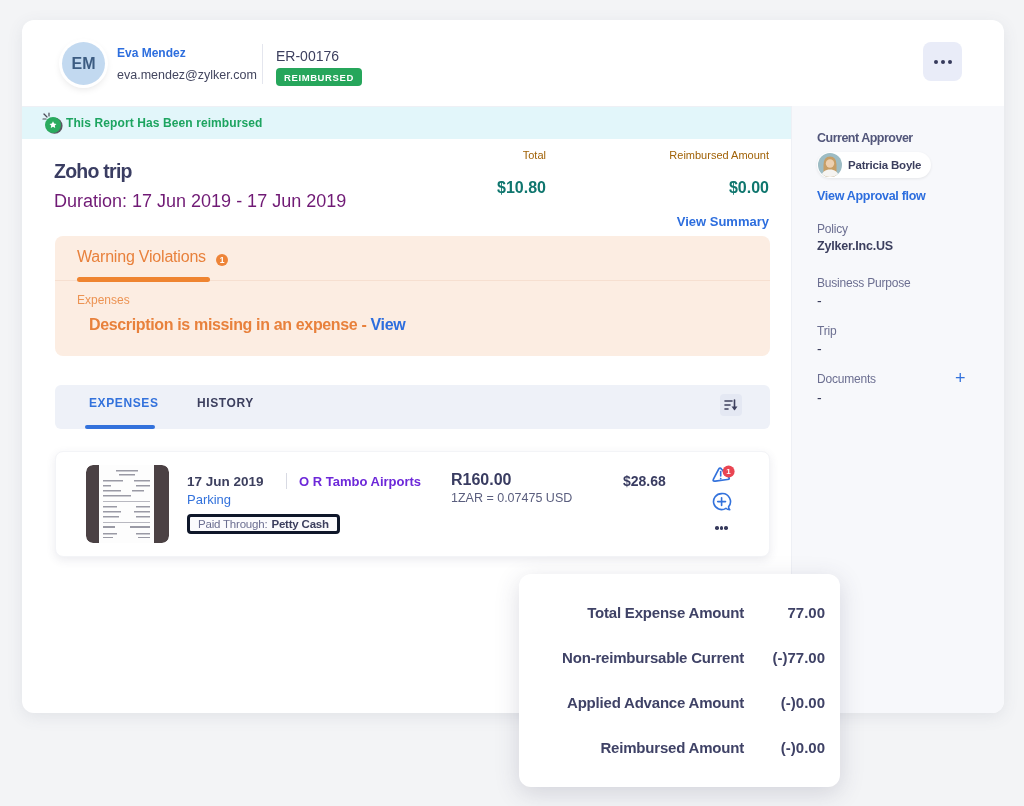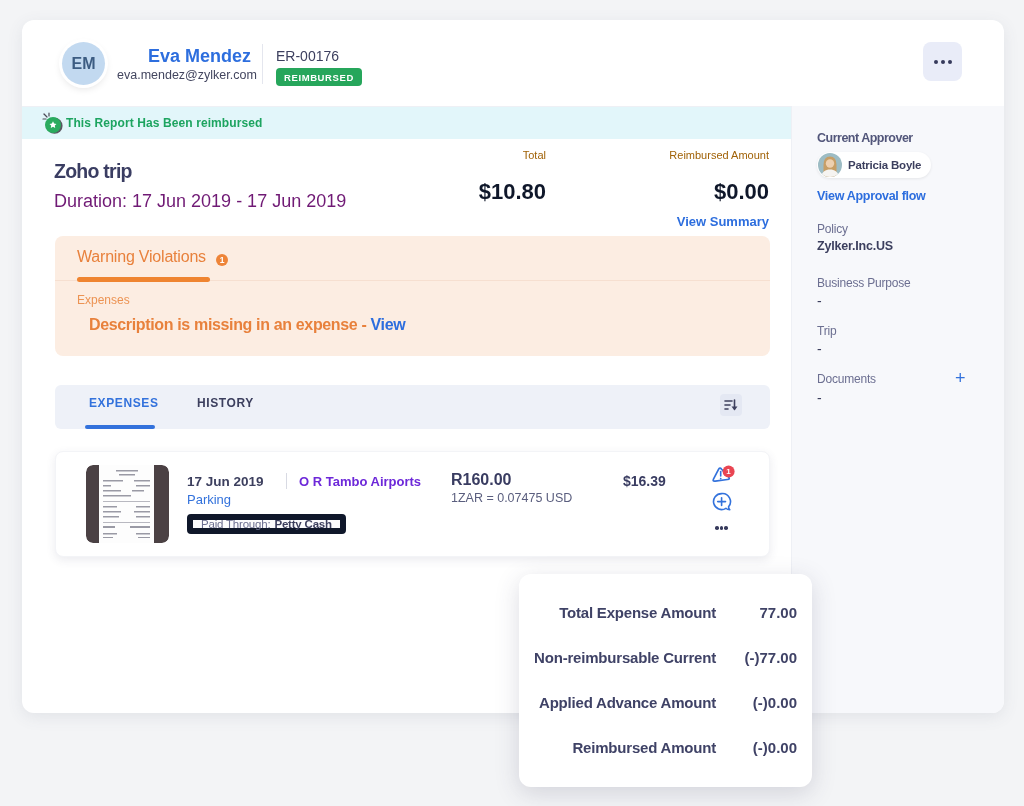--- a/index.html
+++ b/index.html
@@ -9,21 +9,21 @@
   .abs { position:absolute; }
 
   
   #card { left:22px; top:20px; width:982px; height:693px; background:#fff; border-radius:12px;
           box-shadow:0 4px 16px rgba(80,85,110,0.10); }
 
   
   #avatar { left:62px; top:42px; width:43px; height:43px; border-radius:50%; background:#c2d9f0;
             color:#3c5c82; font-size:16px; font-weight:bold; display:flex; align-items:center; justify-content:center;
             box-shadow:0 0 0 3px #fff, 0 3px 8px rgba(0,0,0,0.14); }
-  #evaname { left:117px; top:46px; font-size:18px; font-weight:bold; color:#2d6ede;margin-left:31px; }
+  #evaname { left:117px; top:46px; font-size:12px; font-weight:bold; color:#2d6ede; }
   #evamail { left:117px; top:68px; font-size:12.5px; color:#43465f; }
   #hdrdiv  { left:262px; top:44px; width:1px; height:40px; background:#e4e6ee; }
   #ernum   { left:276px; top:48px; font-size:14px; color:#3c3f5e; }
   #erbadge { left:276px; top:68px; height:18px; padding:0 8px; background:#26a65b; border-radius:4px;
              color:#fff; font-size:9.5px; font-weight:bold; letter-spacing:0.6px; display:flex; align-items:center; }
   #undobtn { left:735px; top:42px; width:176px; height:39px; background:#e9ecf8; border-radius:8px;
              color:#363a5c; font-size:14.5px; letter-spacing:-0.2px; display:flex; align-items:center; justify-content:center; }
   #morebtn { left:923px; top:42px; width:39px; height:39px; background:#e9ecf8; border-radius:8px;
              color:#363a5c; display:flex; align-items:center; justify-content:center; }
   .dots3 { display:flex; gap:3px; }
@@ -45,21 +45,21 @@
   #sb-plus { position:absolute; left:163px; top:262px; font-size:18px; color:#3372dc; font-weight:normal; }
 
   
   #banner { left:22px; top:107px; width:769px; height:32px; background:#e2f6fa; display:flex; align-items:center; }
   #banner .txt { margin-left:44px; font-size:12px; letter-spacing:0.1px; font-weight:bold; color:#1da460; }
 
   
   #title { left:54px; top:160px; font-size:19.5px; font-weight:bold; color:#3a3d62; letter-spacing:-0.75px; }
   #duration { left:54px; top:191px; font-size:18px; color:#701a75; }
   .tot-label { position:absolute; top:149px; font-size:11px; color:#a16207; text-align:right; }
-  .tot-val   { position:absolute; top:179px; font-size:22px; font-weight:bold; color:#0f172a; }
+  .tot-val   { position:absolute; top:179px; font-size:16px; font-weight:bold; color:#0f766e; }
   #viewsum { position:absolute; top:206px; right:255px; font-size:13px; font-weight:bold; color:#2d6ede;margin-top:8px; }
 
   
   #warn { left:55px; top:236px; width:715px; height:120px; background:#fcede2; border-radius:8px; }
   #warn .wtitle { position:absolute; left:22px; top:12px; font-size:16px; color:#e8813c; letter-spacing:-0.2px; }
   #warn .wbadge { position:absolute; left:161px; top:18px; width:12px; height:12px; border-radius:50%; background:#ee8438;
                   color:#fff; font-size:8.5px; font-weight:bold; display:flex; align-items:center; justify-content:center; }
   #warn .wline { position:absolute; left:22px; top:41px; width:133px; height:5px; background:#ef8430; border-radius:2.5px; }
   #warn .wrowline { position:absolute; left:0px; top:44px; width:715px; height:1px; background:#f6dfd0; }
   #warn .wexp { position:absolute; left:22px; top:57px; font-size:12px; color:#ec9353; }
@@ -75,34 +75,34 @@
              display:flex; align-items:center; justify-content:center; }
 
   
   #exp { left:55px; top:451px; width:715px; height:106px; background:#fff; border-radius:8px;
          box-shadow:0 3px 10px rgba(60,63,94,0.10); border:1px solid #f3f4f7; }
   #thumb { position:absolute; left:30px; top:13px; width:83px; height:78px; border-radius:7px; overflow:hidden; }
   #exp .edate { position:absolute; left:131px; top:22px; font-size:13.5px; font-weight:bold; color:#3c3f5e; }
   #exp .epipe { position:absolute; left:230px; top:21px; width:1px; height:16px; background:#d8dae3; }
   #exp .eorta { position:absolute; left:243px; top:22px; font-size:13px; font-weight:bold; color:#6d28d9; }
   #exp .ecat  { position:absolute; left:131px; top:40px; font-size:13px; color:#3372dc; }
-  #exp .echip { position:absolute; left:131px; top:62px; height:20px; border:6px solid #0f172a; background:#fbfbfd;
+  #exp .echip { position:absolute; left:131px; top:62px; height:20px; border:3px solid #0f172a; background:#fbfbfd;
                 border-radius:4px; display:flex; align-items:center; padding:0 8px; font-size:11.5px; letter-spacing:-0.2px; color:#6c6f91; }
   #exp .echip b { color:#3c3f5e; margin-left:4px; }
   #exp .eamt  { position:absolute; left:395px; top:18.5px; font-size:16px; font-weight:bold; color:#393c61; }
   #exp .erate { position:absolute; left:395px; top:39px; font-size:12.5px; color:#5a5e7e; }
   #exp .eusd  { position:absolute; left:567px; top:20.5px; font-size:14px; font-weight:bold; color:#393c61; }
   #exp .icloud { position:absolute; left:653px; top:11.5px; }
   #exp .iplus  { position:absolute; left:656px; top:40px; }
   #exp .idots  { position:absolute; left:659px; top:74px; }
   #exp .idots i { width:3.6px; height:3.6px; }
   #exp .idots .dots3 { gap:1px; }
 
   
-  #pop { left:519px; top:574px; width:293px; height:213px; background:#fff; border-radius:12px;
+  #pop { left:519px; top:574px; width:321px; height:213px; background:#fff; border-radius:12px;
          box-shadow:0 6px 24px rgba(60,63,94,0.18); }
   #pop .plab { position:absolute; right:96px; font-size:15px; font-weight:bold; color:#3f4266; white-space:nowrap; letter-spacing:-0.2px; }
   #pop .pval { position:absolute; right:15px; font-size:15px; font-weight:bold; color:#3f4266; white-space:nowrap; }
 </style>
 </head>
 <body>
 <div id="page">
   <div id="card" class="abs"></div>
 
   <div id="avatar" class="abs">EM</div>
@@ -223,21 +223,21 @@
         </g>
       </svg>
     </div>
     <div class="edate">17 Jun 2019</div>
     <div class="epipe"></div>
     <div class="eorta">O R Tambo Airports</div>
     <div class="ecat">Parking</div>
     <div class="echip">Paid Through:<b>Petty Cash</b></div>
     <div class="eamt">R160.00</div>
     <div class="erate">1ZAR = 0.07475 USD</div>
-    <div class="eusd">$16.39</div>
+    <div class="eusd">$28.68</div>
     <div class="icloud">
       <svg width="28" height="26" viewBox="0 0 28 26">
         <path d="M12.6 5.2 L19.4 12.7 Q21.6 15.1 18.4 15.5 L6.3 17.06 Q3.1 17.5 4.58 14.8 L9.4 5.6 Q10.8 2.9 12.6 5.2 Z" fill="#fff" stroke="#3372dc" stroke-width="1.7" stroke-linejoin="round"></path>
         <line x1="11.7" y1="7.6" x2="11.7" y2="12.0" stroke="#3372dc" stroke-width="1.6" stroke-linecap="round"></line>
         <circle cx="11.7" cy="14.6" r="0.9" fill="#3372dc"></circle>
         <circle cx="19.6" cy="7.4" r="6" fill="#e94552"></circle>
         <text x="19.6" y="10.2" font-size="8" font-weight="bold" fill="#ffffff" text-anchor="middle" font-family="Liberation Sans, sans-serif">1</text>
       </svg>
     </div>
     <div class="iplus">

